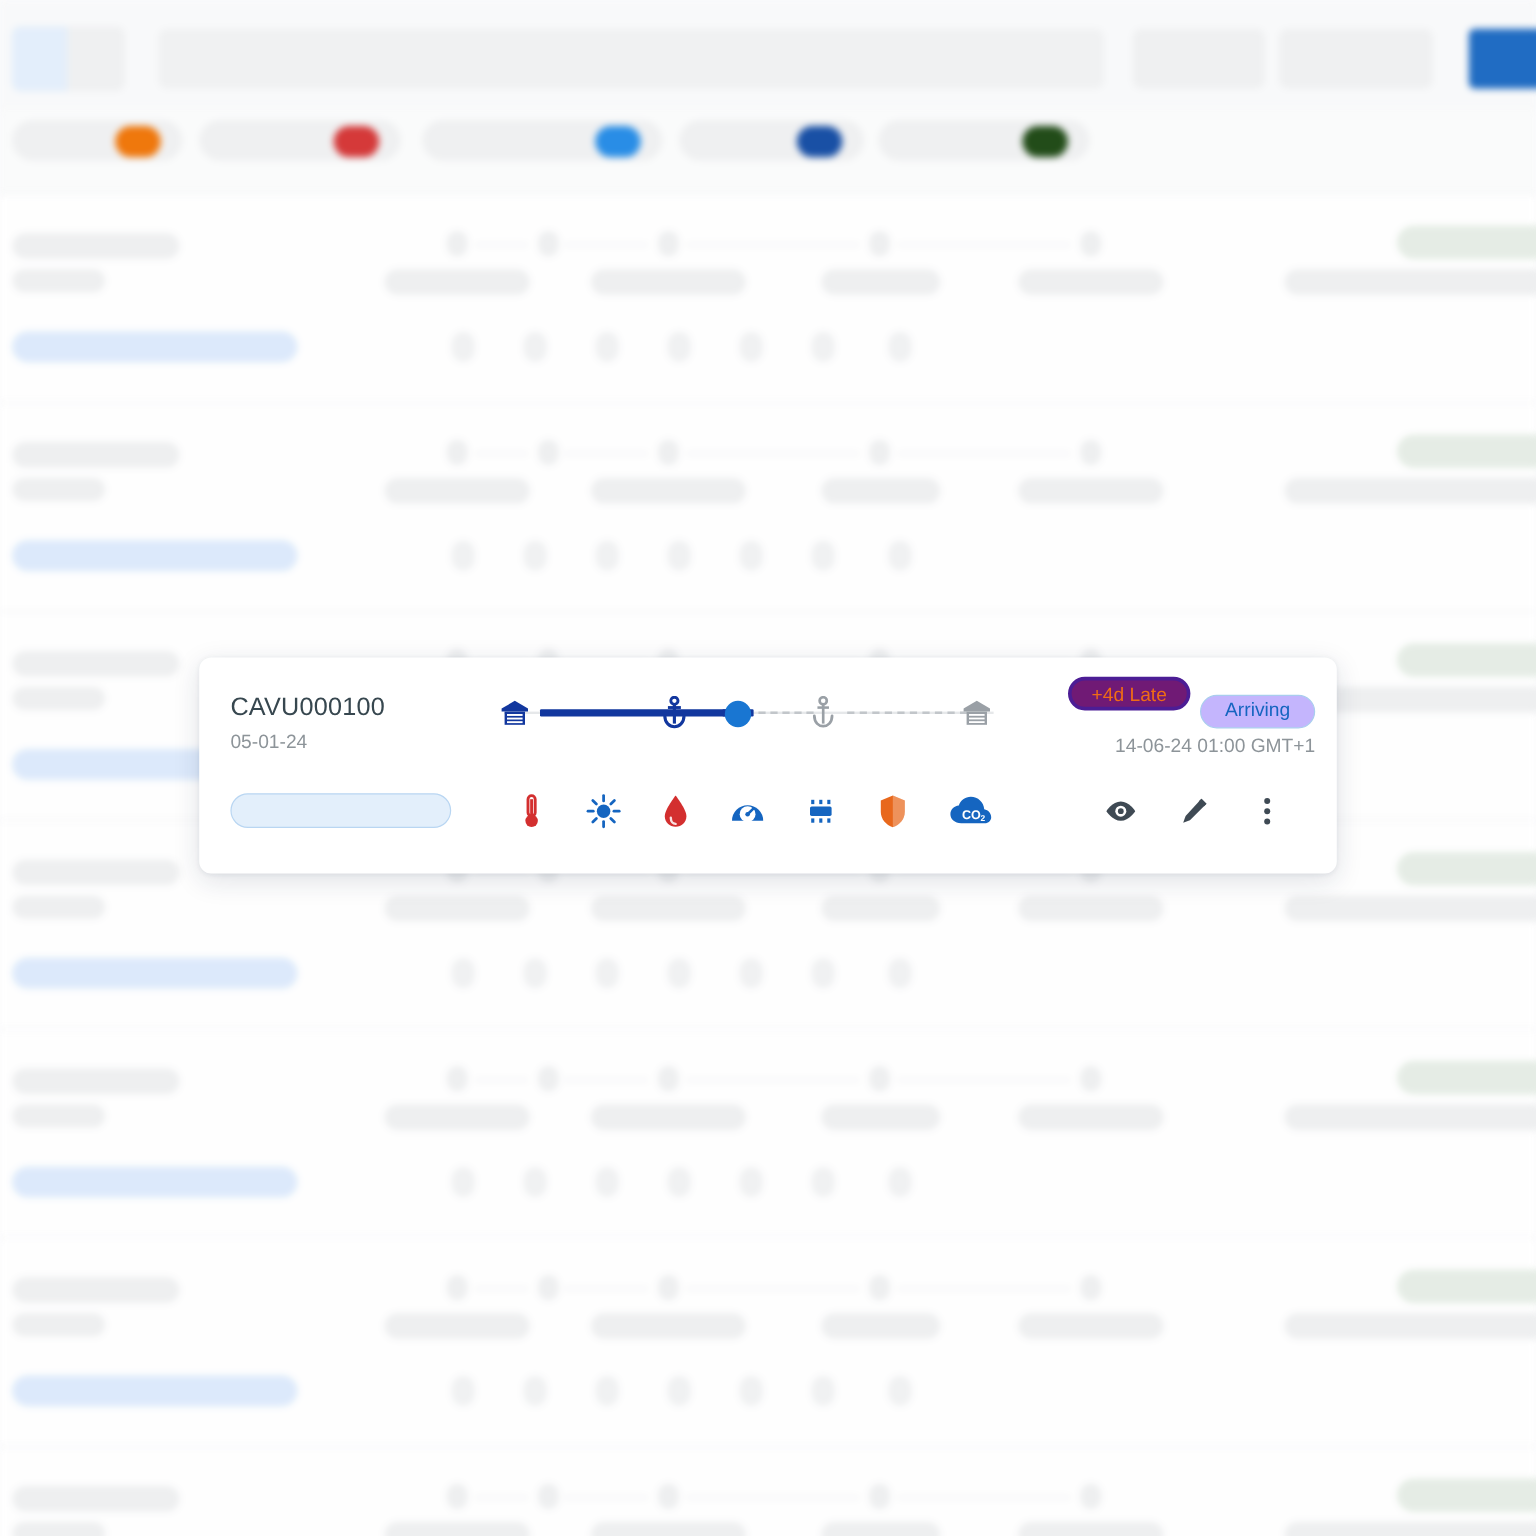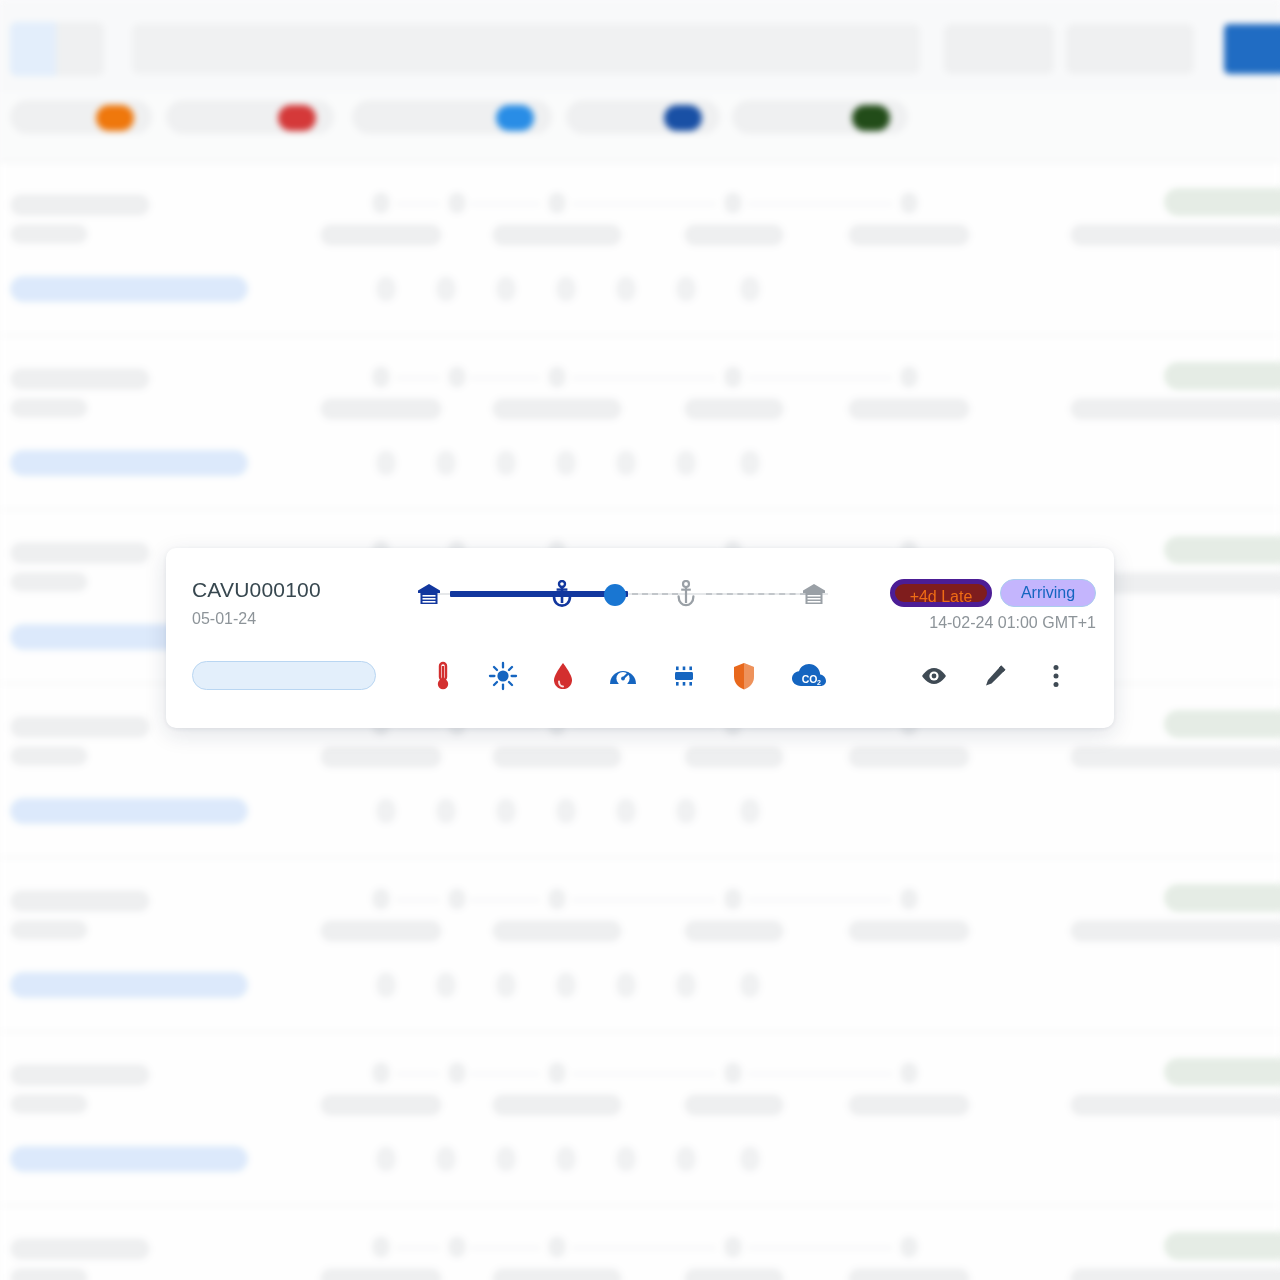--- a/index.html
+++ b/index.html
@@ -89,22 +89,22 @@
     background:#1976d2;
   }
   .tr-ico{position:absolute;top:10px;}
 
   
   .badge{
     position:absolute;height:28px;line-height:26px;border-radius:14px;
     font-size:16px;text-align:center;box-sizing:border-box;
   }
   .badge-late{
-    left:724px;top:31px;width:102px;
-    color:#ef6c15;background:#7f1d1d;border:5px solid #4c1d95;
+    left:724px;top:16px;width:102px;
+    color:#ef6c15;background:#701a75;border:3px solid #4c1d95;
   }
   .badge-state{
     left:834px;top:31px;width:96px;
     color:#1565c0;background:#c4b5fd;border:1px solid #a9cdee;
   }
   .card-eta{
     position:absolute;left:640px;top:66px;width:290px;text-align:right;
     font-size:16px;color:#8d9499;
   }
 
@@ -385,21 +385,21 @@
         <rect x="4.5" y="11" width="17" height="11" fill="#9aa0a6"></rect>
         <rect x="6.5" y="13" width="13" height="1.5" fill="#ffffff"></rect>
         <rect x="6.5" y="16" width="13" height="1.5" fill="#ffffff"></rect>
         <rect x="6.5" y="19" width="13" height="1.5" fill="#ffffff"></rect>
       </svg>
     </span>
   </div>
 
   <div class="badge badge-late">+4d Late</div>
   <div class="badge badge-state">Arriving</div>
-  <div class="card-eta">14-02-24 01:00 GMT+1</div>
+  <div class="card-eta">14-06-24 01:00 GMT+1</div>
 
   <div class="sensors">
     <span class="sensor" style="left:0">
       <svg width="30" height="32" viewBox="0 0 30 32">
         <rect x="12" y="3" width="6" height="17" rx="3" fill="none" stroke="#d32f2f" stroke-width="2.4"></rect>
         <rect x="13.8" y="6" width="2.4" height="14" fill="#d32f2f"></rect>
         <circle cx="15" cy="24" r="5.2" fill="#d32f2f"></circle>
       </svg>
     </span>
     <span class="sensor" style="left:60px">

